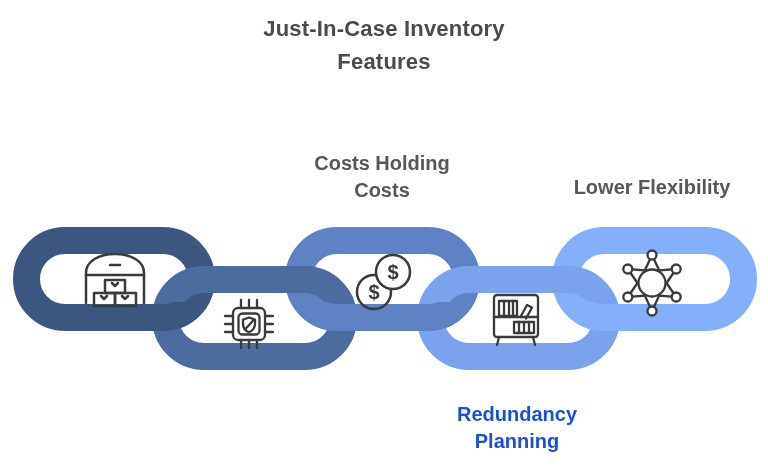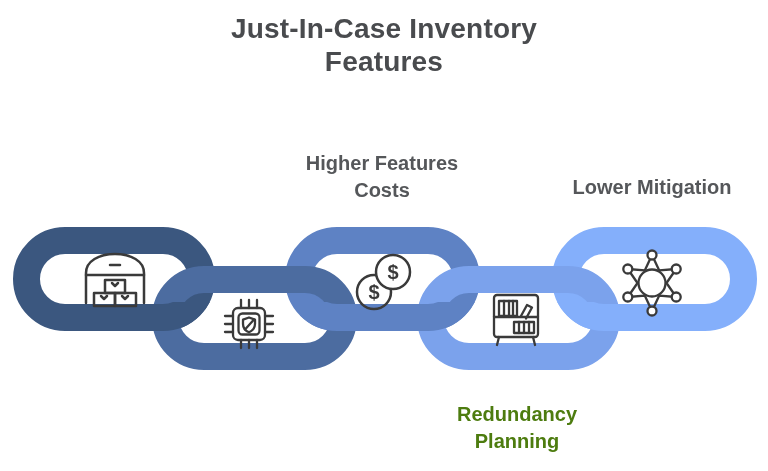--- a/index.html
+++ b/index.html
@@ -2,21 +2,21 @@
 <html><head>
 <meta charset="utf-8">
 <style>
   html,body{margin:0;padding:0;}
   body{background:#ffffff;font-family:"Liberation Sans", sans-serif;}
   .canvas{
     position:relative;width:768px;height:471px;background:#ffffff;overflow:hidden;
   }
   .title{
     position:absolute;left:0;top:12px;width:768px;
-    text-align:center;font-size:28px;line-height:33px;font-weight:bold;
+    text-align:center;font-size:22px;line-height:33px;font-weight:bold;
     white-space:pre-line;letter-spacing:0.2px;
   }
   .feature-label{
     position:absolute;text-align:center;font-size:20px;line-height:27px;
     font-weight:600;white-space:pre-line;
   }
   .lbl-0{left:12px;  top:147px; width:200px;}
   .lbl-2{left:282px; top:150px; width:200px;}
   .lbl-4{left:542px; top:174px; width:220px;}
   .lbl-1{left:150px; top:401px; width:200px;}
@@ -24,24 +24,24 @@
   svg{position:absolute;left:0;top:0;}
 </style>
 </head>
 <body>
 
 <div class="canvas">
 
   <div class="title" style="color: rgb(73, 75, 78);">Just-In-Case Inventory
 Features</div>
 
-  <div class="feature-label lbl-2" style="color: rgb(85, 87, 90);">Higher Features
+  <div class="feature-label lbl-2" style="color: rgb(85, 87, 90);">Costs Holding
 Costs</div>
-  <div class="feature-label lbl-4" style="color: rgb(85, 87, 90);">Lower Mitigation</div>
-  <div class="feature-label lbl-3" style="color: #4d7c0f;">Redundancy
+  <div class="feature-label lbl-4" style="color: rgb(85, 87, 90);">Lower Flexibility</div>
+  <div class="feature-label lbl-3" style="color: #1d4ed8;">Redundancy
 Planning</div>
 
   <svg width="768" height="471" viewBox="0 0 768 471">
     <defs>
       <clipPath id="c12">
           <rect x="148" y="302" width="78" height="42"></rect>
         </clipPath>
       <clipPath id="c23">
           <rect x="300" y="302" width="80" height="42"></rect>
         </clipPath>

